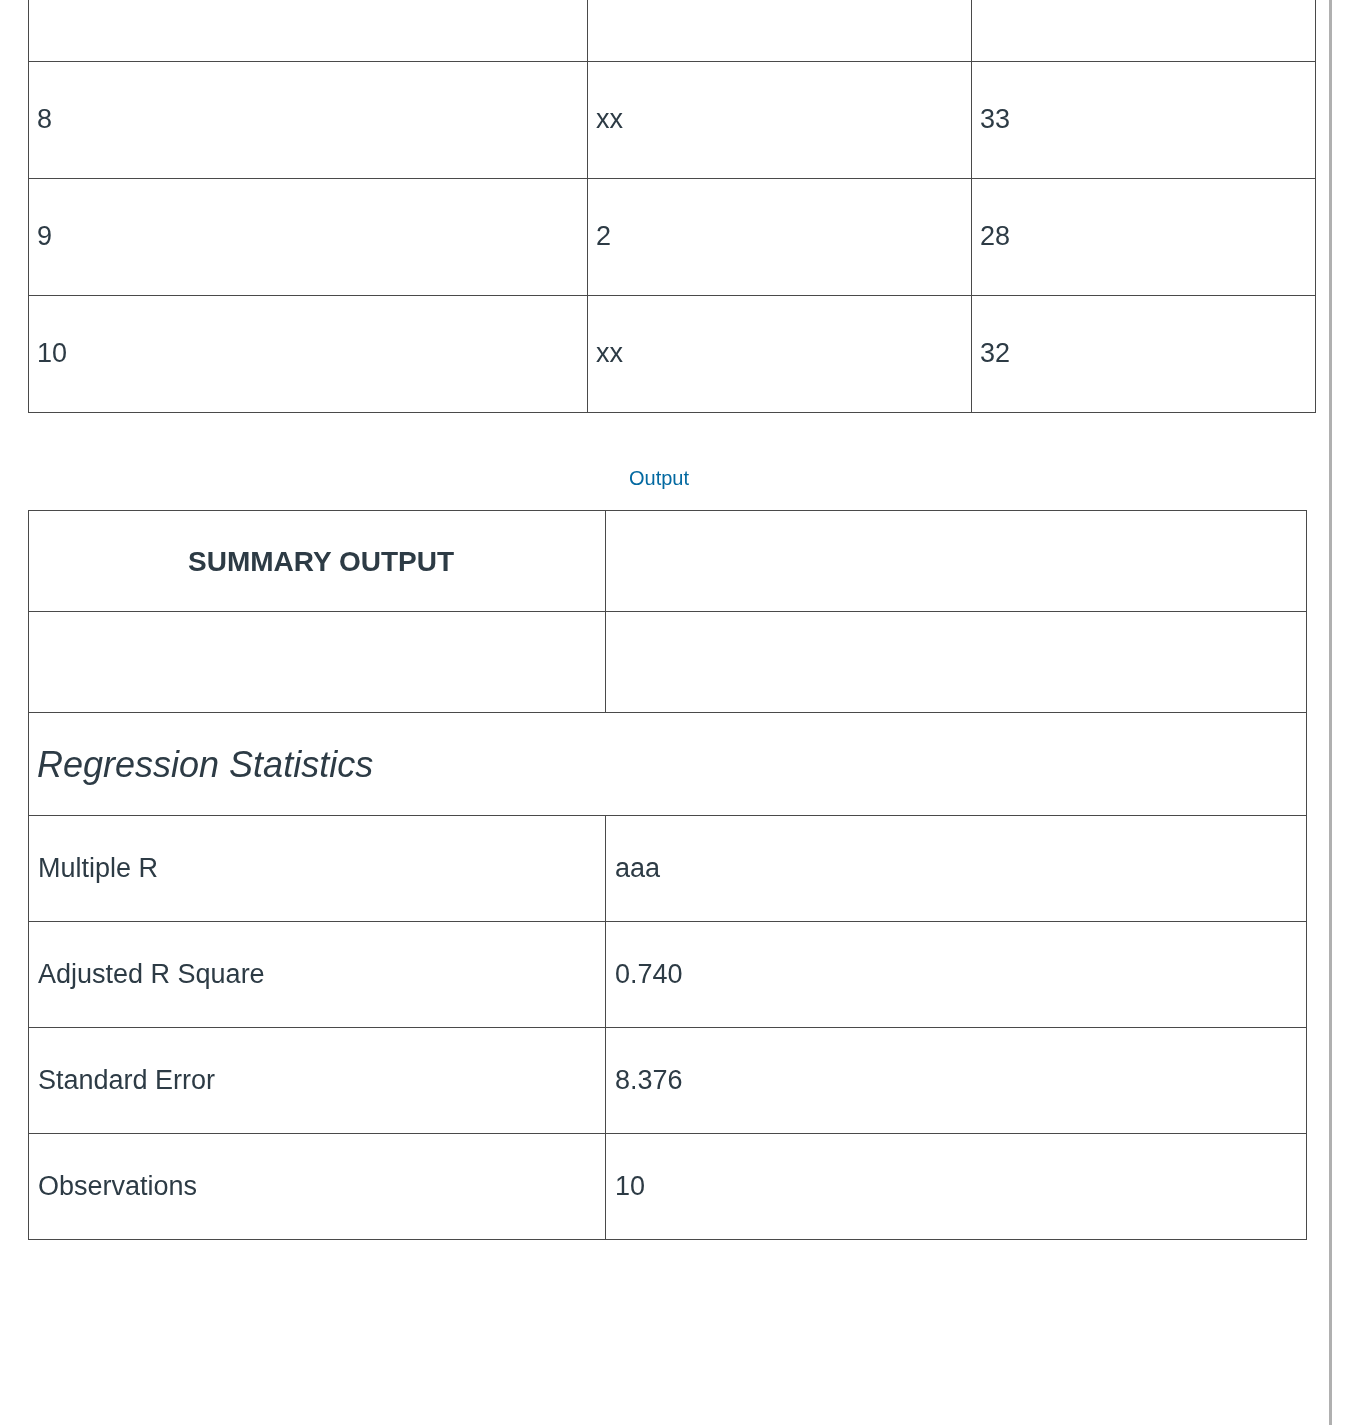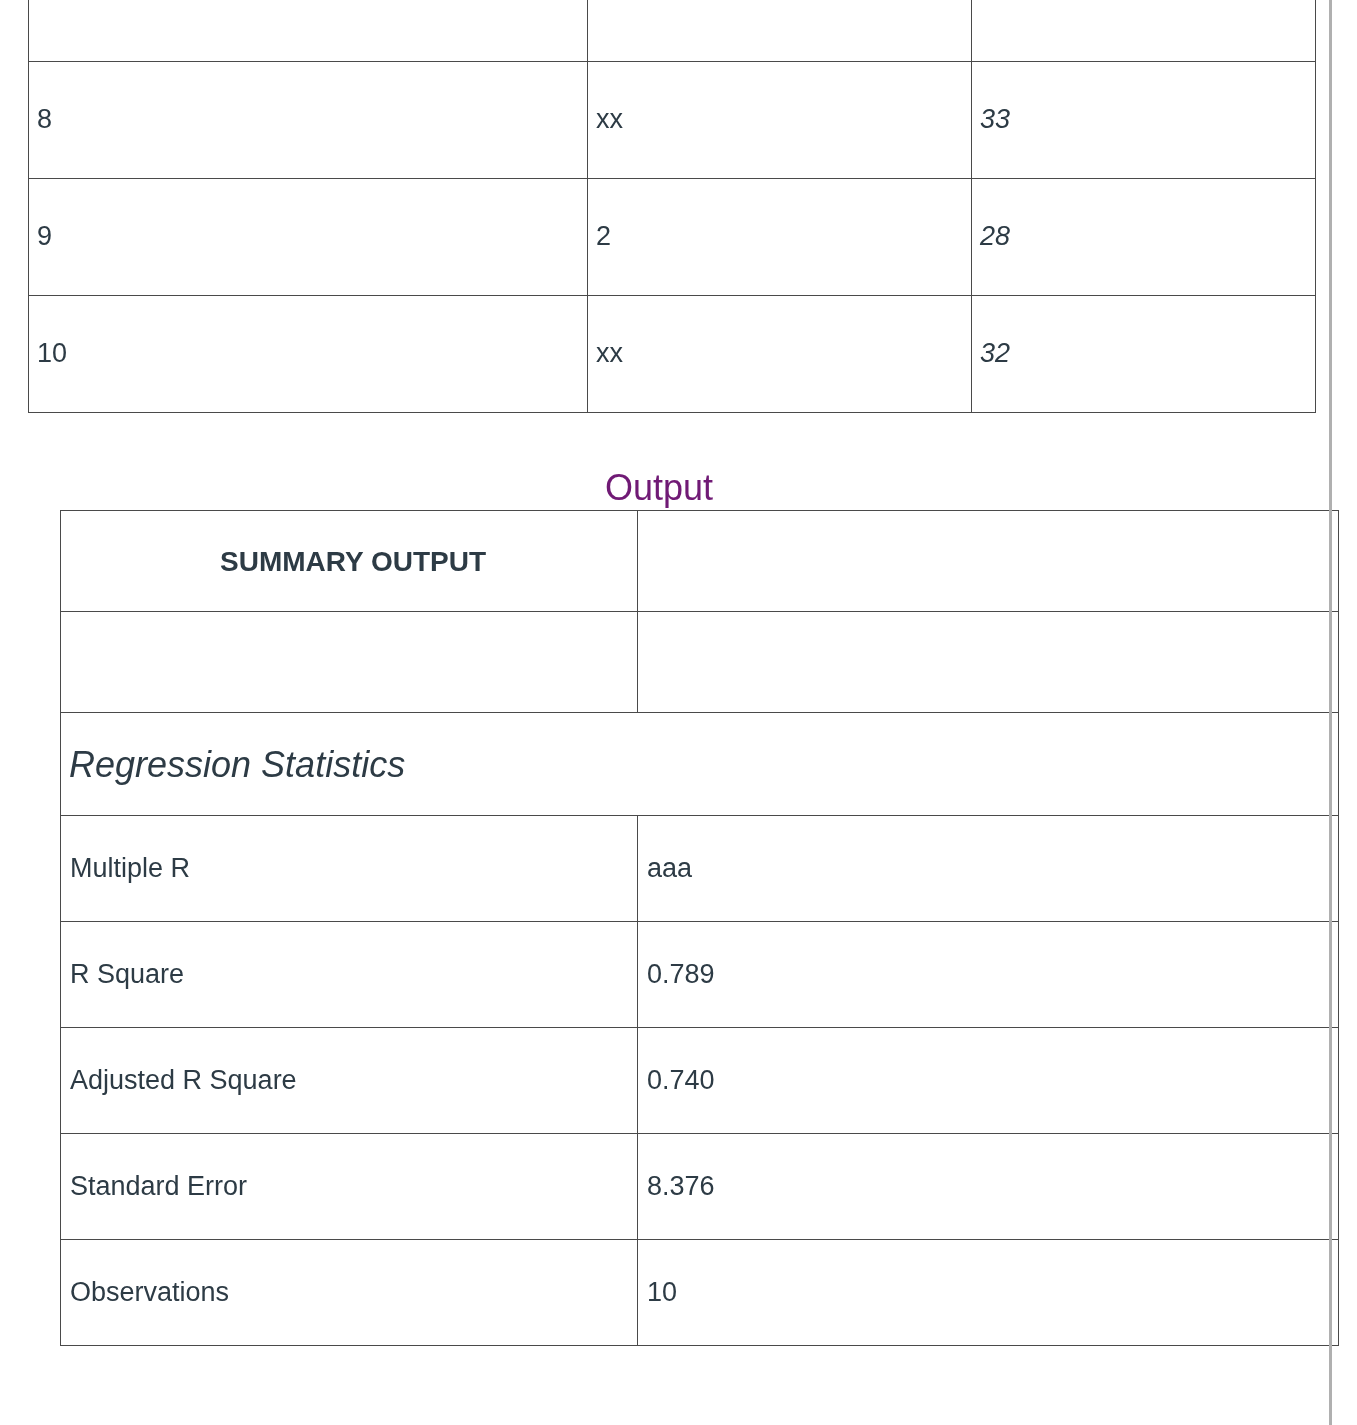--- a/index.html
+++ b/index.html
@@ -47,41 +47,40 @@
   .data-table-wrap {
     position: absolute;
     top: -56px;
     left: 28px;
     width: 1262px;
   }
   table.data-table { width: 1262px; }
   table.data-table td { height: 116px; }
   table.data-table td.col-a { width: 550px; }
   table.data-table td.col-b { width: 375px; }
-  table.data-table td.col-c { width: 335px; font-style: italic; }
+  table.data-table td.col-c { width: 335px; }
 
   
   .output-caption {
     position: absolute;
     top: 466px;
     left: 28px;
     width: 1262px;
     text-align: center;
-    font-size: 36px;
+    font-size: 20px;
     line-height: 1.2;
-    color: #701a75;
+    color: #0369a1;
   }
 
   
   .summary-table-wrap {
     position: absolute;
     top: 510px;
     left: 28px;
     width: 1262px;
-    margin-left: 32px;
   }
   table.summary-table { width: 1262px; }
   table.summary-table td.label-col { width: 568px; }
   table.summary-table td.value-col { width: 692px; }
 
   td.summary-title {
     height: 99px;
     text-align: center;
     font-weight: 700;
     font-size: 28px;
@@ -143,24 +142,20 @@
 
       <tr>
         <td class="section-head" colspan="2">Regression Statistics</td>
       </tr>
 
       <tr>
         <td class="label-col stat-row">Multiple R</td>
         <td class="value-col stat-row">aaa</td>
       </tr>
 
-      <tr>
-        <td class="label-col stat-row">R Square</td>
-        <td class="value-col stat-row">0.789</td>
-      </tr>
 
       <tr>
         <td class="label-col stat-row">Adjusted R Square</td>
         <td class="value-col stat-row">0.740</td>
       </tr>
 
       <tr>
         <td class="label-col stat-row">Standard Error</td>
         <td class="value-col stat-row">8.376</td>
       </tr>

